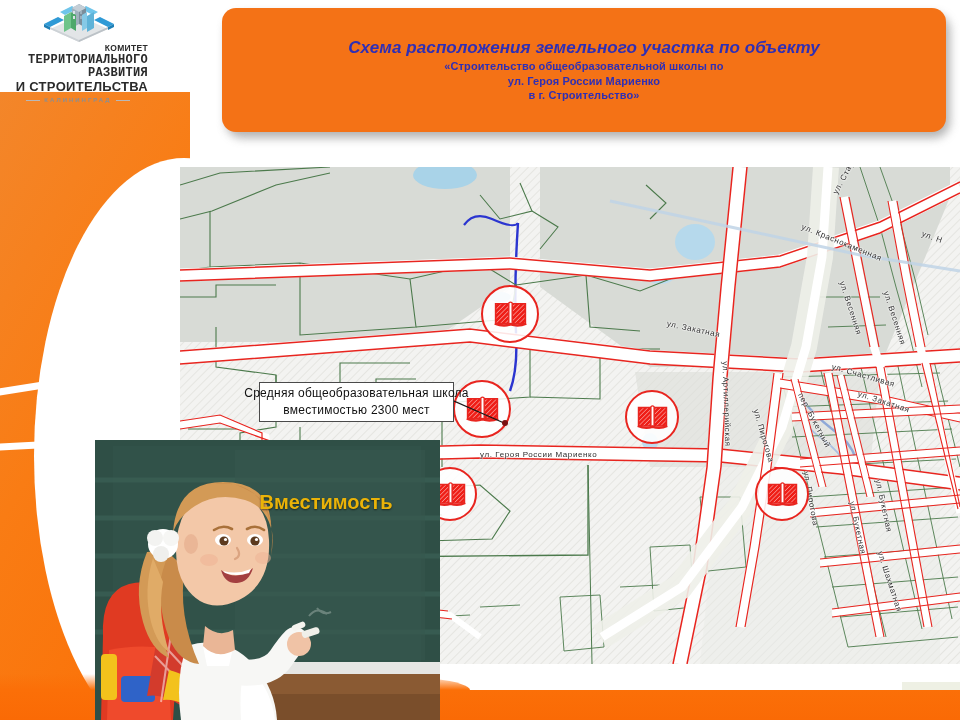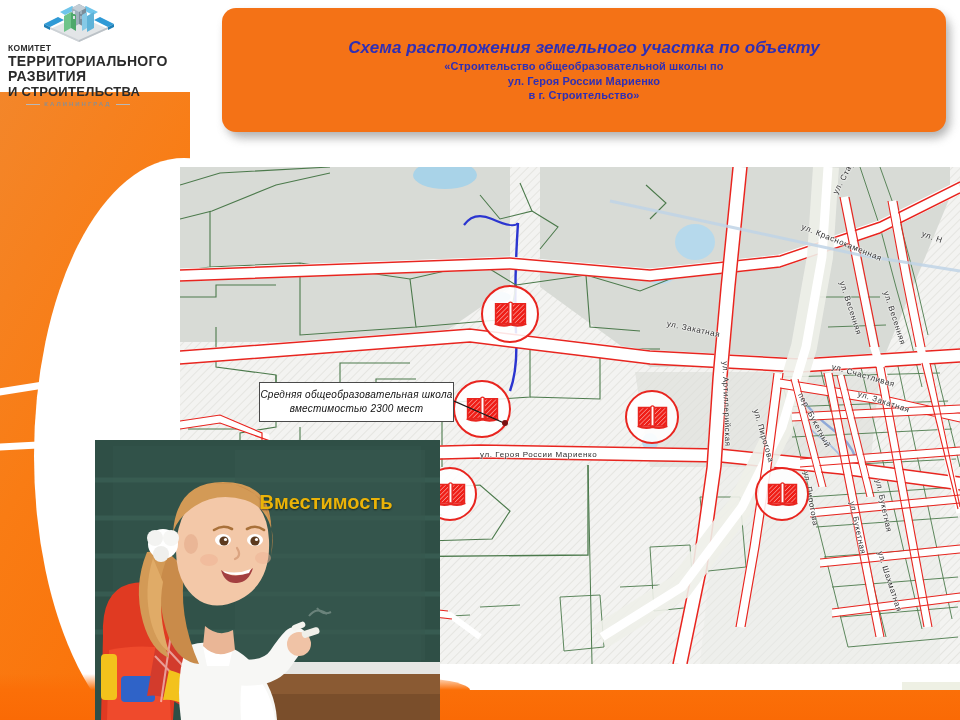--- a/index.html
+++ b/index.html
@@ -40,25 +40,25 @@
   }
   .bottom-band-right-chip{
     position:absolute;right:0;bottom:30px;width:58px;height:8px;
     background:#eef0e4;
   }
 
   
   .logo{position:absolute;left:8px;top:2px;width:140px;height:92px;}
   .logo .emblem{position:absolute;left:34px;top:0;width:74px;height:44px;}
   .logo .ltext{
-    position:absolute;left:0;top:42px;width:140px;text-align:left;
+    position:absolute;left:0;top:42px;width:140px;text-align:right;
     color:#2b2b2b;font-weight:bold;line-height:1.12;letter-spacing:0.3px;
   }
   .logo .l1{font-size:8.5px;}
-  .logo .l2{font-size:14px;}
+  .logo .l2{font-size:12px;font-family:Liberation Mono, monospace;}
   .logo .l3{font-size:13px;}
   .logo .lcity{
     margin-top:2px;font-size:6px;color:#8e8e8e;letter-spacing:2px;font-weight:bold;
     display:flex;align-items:center;justify-content:center;gap:4px;
   }
   .logo .lcity:before,.logo .lcity:after{
     content:"";display:block;width:14px;height:1px;background:#b8b8b8;
   }
 
   
@@ -100,21 +100,21 @@
   .book-marker svg{display:block;}
 
   
   .callout{
     position:absolute;left:79px;top:215px;width:195px;height:40px;
     background:#ffffff;border:1px solid #4a4a4a;
     display:flex;flex-direction:column;align-items:center;justify-content:center;
     box-sizing:border-box;
   }
   .callout span{
-    font-size:10px;color:#111;line-height:1.45;letter-spacing:.25px;white-space:nowrap;font-style:italic;
+    font-size:12px;color:#111;line-height:1.45;letter-spacing:.25px;white-space:nowrap;
   }
   .callout-leader{
     position:absolute;left:274px;top:232px;width:58px;height:28px;pointer-events:none;
   }
 
   
   .photo-inset{
     position:absolute;left:95px;top:440px;width:345px;height:280px;
     overflow:hidden;background:#2f4f47;
   }

